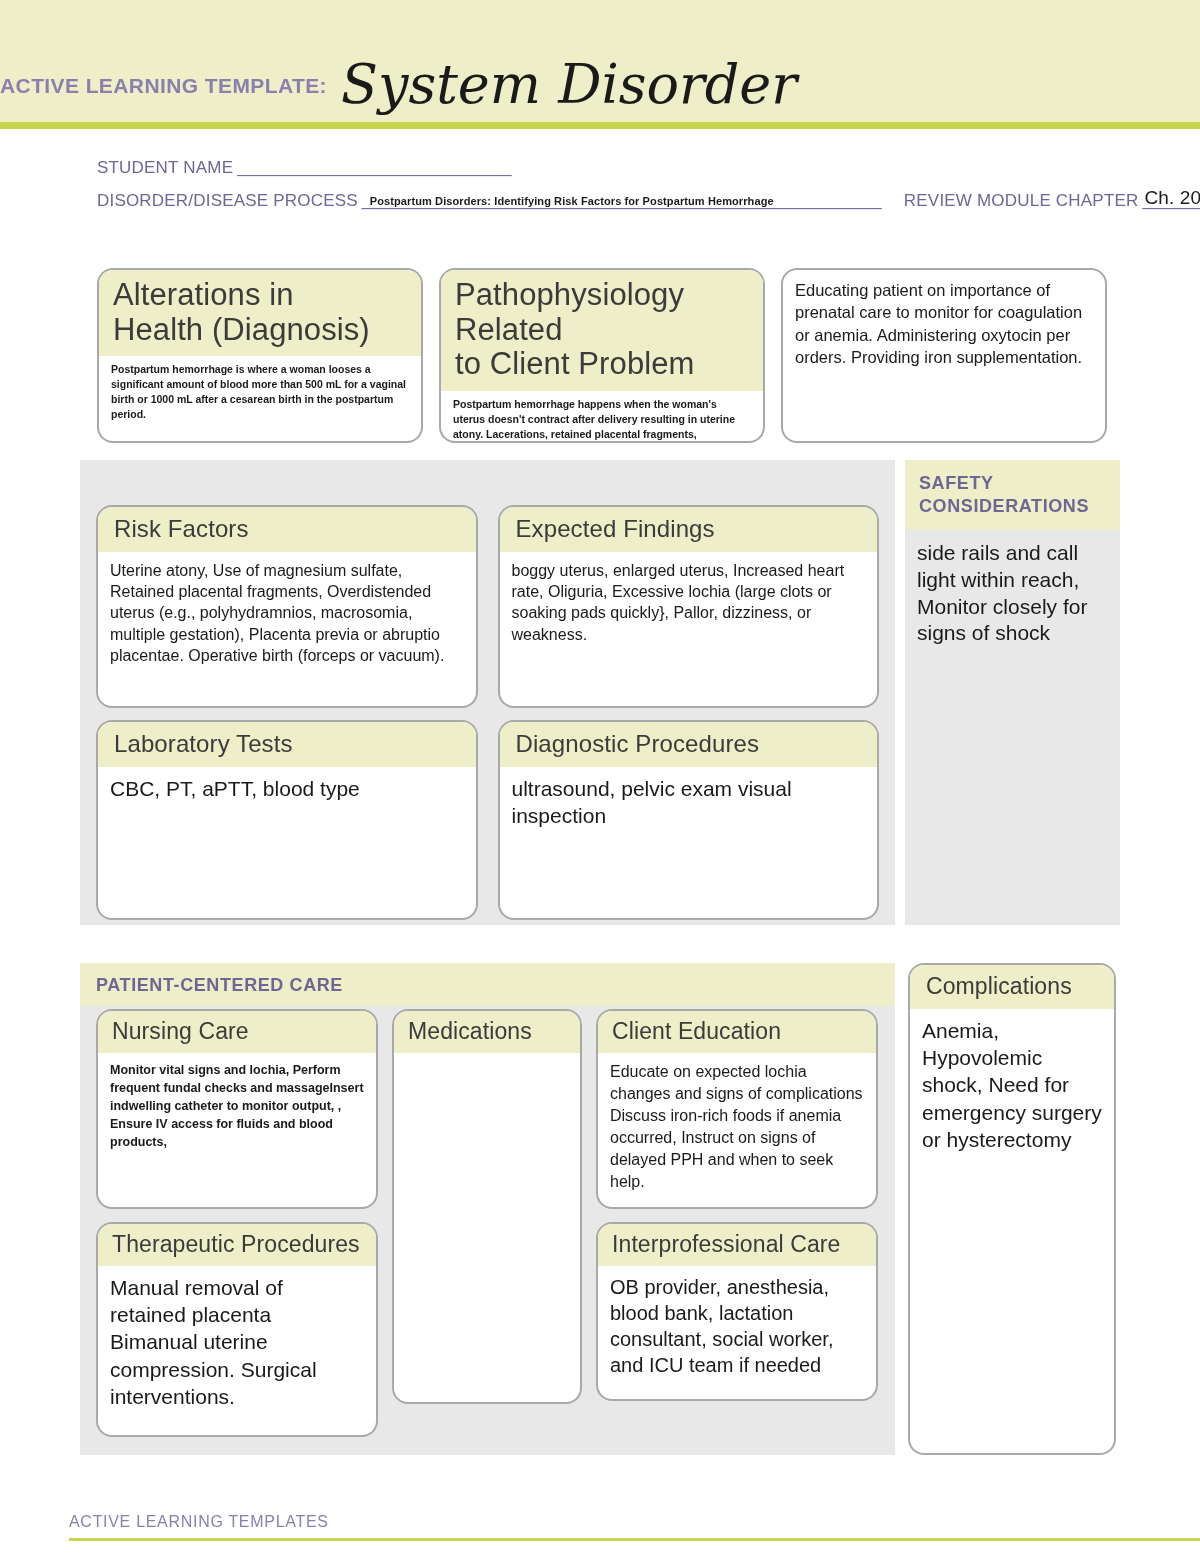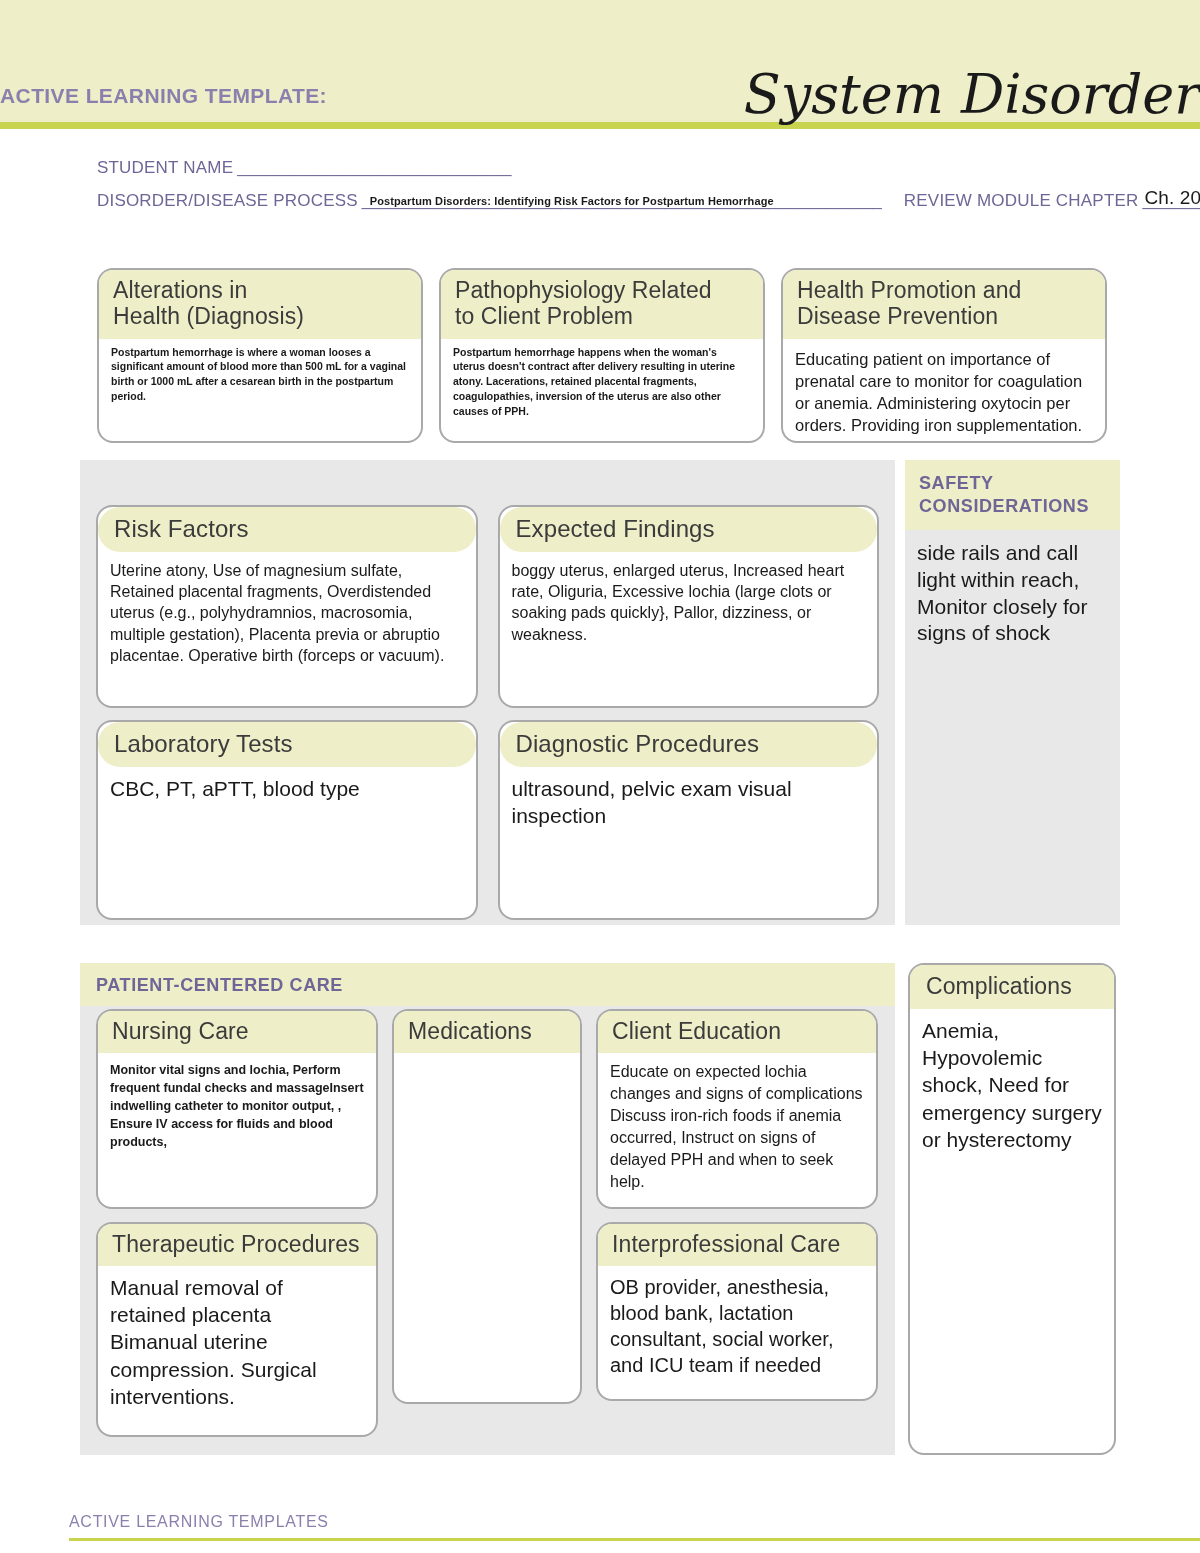--- a/index.html
+++ b/index.html
@@ -30,21 +30,22 @@
     width: 1200px;
     height: 7px;
     background: #c8d44e;
   }
   .header-inner {
     position: absolute;
     left: 0; top: 0;
     width: 1200px; height: 122px;
     display: flex;
     align-items: flex-end;
-    justify-content: space-between;
+    justify-content: flex-start;
+    padding-bottom: 10px;
     box-sizing: border-box;
   }
   .alt-kicker {
     color: #8b80ad;
     font-size: 21px;
     font-weight: bold;
     letter-spacing: 0.4px;
     margin-right: 14px;
     margin-bottom: 14px;
     white-space: nowrap;
@@ -110,21 +111,21 @@
     border: 2px solid #a9a9a9;
     border-radius: 16px;
     overflow: hidden;
     box-sizing: border-box;
     display: flex;
     flex-direction: column;
   }
   .card > .card-head {
     background: #eeeec8;
     color: #3b3b3b;
-    font-size: 23px;
+    font-size: 31px;
     line-height: 1.12;
     padding: 8px 14px 9px 14px;
     font-weight: normal;
     letter-spacing: 0.1px;
   }
   .card > .card-body {
     padding: 6px 12px 8px 12px;
     font-size: 10.5px;
     line-height: 1.42;
     color: #1a1a1a;
@@ -160,21 +161,20 @@
     position: absolute;
     left: 16px; top: 45px;
     width: 783px;
   }
   .assess-row { display: flex; gap: 20px; }
   .assess-row + .assess-row { margin-top: 12px; }
   .assess-row .card { width: 382px; }
   .assess-row .card > .card-head {
     font-size: 24px;
     padding: 9px 16px 9px 16px;
-    border-radius: 22px;
   }
   .assess-row .card > .card-body {
     font-size: 16px;
     font-weight: normal;
     line-height: 1.33;
     padding: 8px 12px 10px 12px;
   }
   .assess-row.row1 .card { height: 203px; }
   .assess-row.row2 .card { height: 200px; }
   .assess-row.row2 .card > .card-body { font-size: 21px; line-height: 1.3; }
@@ -315,22 +315,20 @@
     <div class="card-head" style="white-space:pre-line;">Alterations in
 Health (Diagnosis)</div>
     <div class="card-body">Postpartum hemorrhage is where a woman looses a significant amount of blood more than 500 mL for a vaginal birth or 1000 mL after a cesarean birth in the postpartum period.</div>
   </div>
   <div class="card patho">
     <div class="card-head" style="white-space:pre-line;">Pathophysiology Related
 to Client Problem</div>
     <div class="card-body">Postpartum hemorrhage happens when the woman's uterus doesn't contract after delivery resulting in uterine atony. Lacerations, retained placental fragments, coagulopathies, inversion of the uterus are also other causes of PPH.</div>
   </div>
   <div class="card hp">
-    <div class="card-head" style="white-space:pre-line;">Health Promotion and
-Disease Prevention</div>
     <div class="card-body">Educating patient on importance of prenatal care to monitor for coagulation or anemia. Administering oxytocin per orders. Providing iron supplementation.</div>
   </div>
 </div>
 
 <div class="assessment-sec">
   <div class="assess-grid">
     <div class="assess-row row1">
       <div class="card">
         <div class="card-head">Risk Factors</div>
         <div class="card-body">Uterine atony, Use of magnesium sulfate, Retained placental fragments, Overdistended uterus (e.g., polyhydramnios, macrosomia, multiple gestation), Placenta previa or abruptio placentae. Operative birth (forceps or vacuum).</div>

